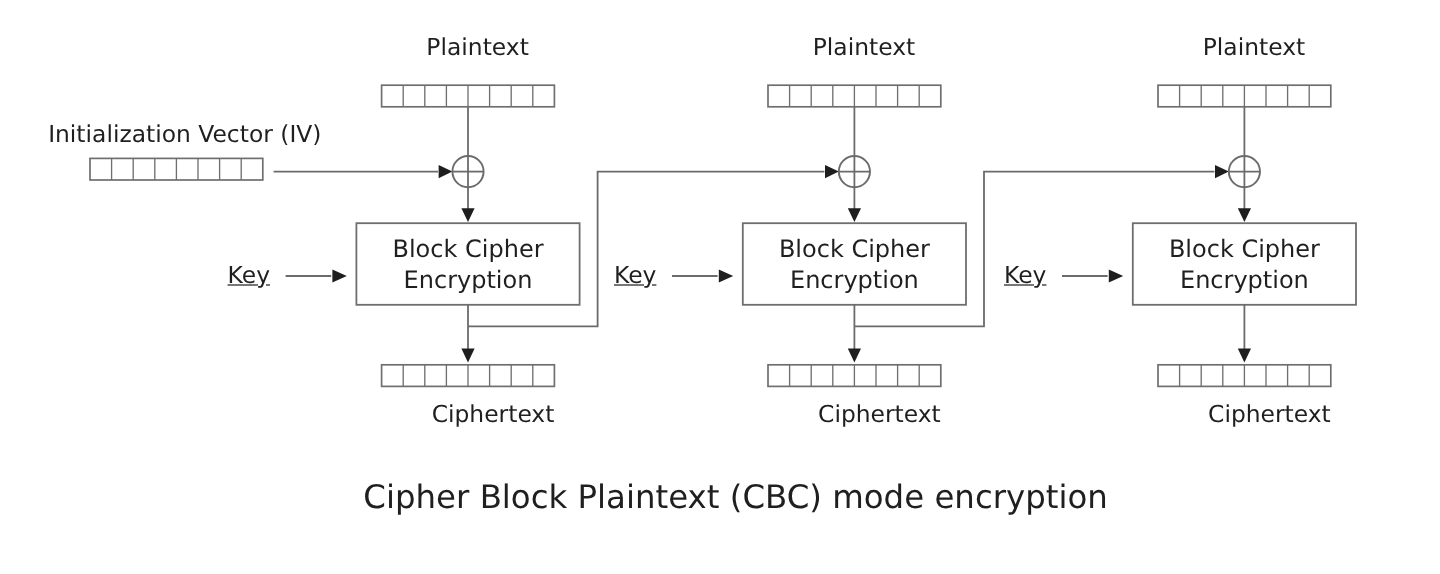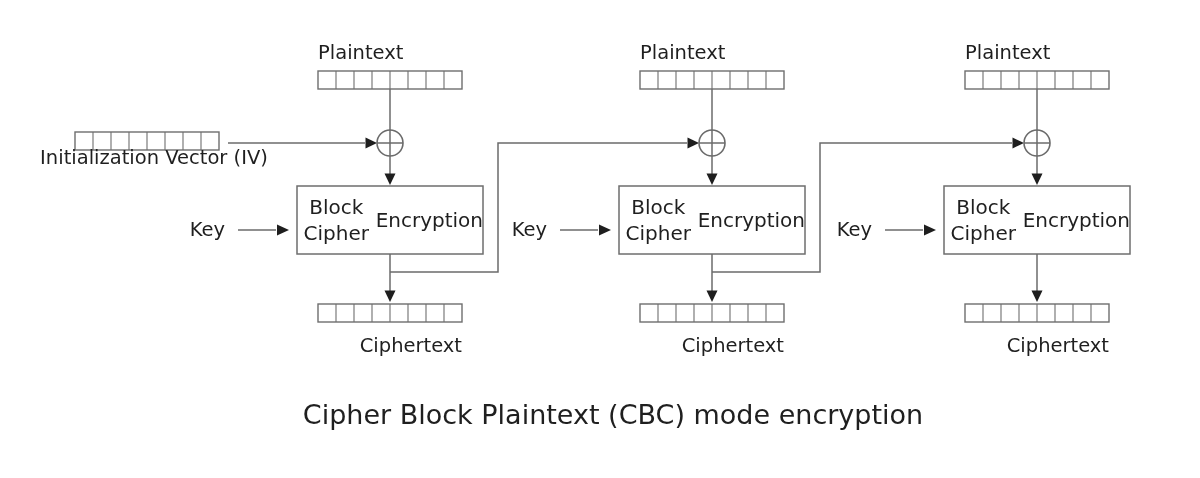--- a/index.html
+++ b/index.html
@@ -19,27 +19,27 @@
   #stage{position:absolute;top:0;left:0;width:1200px;height:478px;}
   svg#wires{position:absolute;top:0;left:0;}
   svg line, svg polyline{stroke:var(--line);stroke-width:1.5;fill:none;}
   svg circle{stroke:var(--line);stroke-width:1.6;fill:none;}
   svg rect.box{stroke:var(--box-border);stroke-width:1.5;fill:#ffffff;}
   .bit-outline{stroke:var(--box-border);stroke-width:1.4;fill:#ffffff;}
   .bit-divider{stroke:var(--box-border);stroke-width:1.1;}
   polygon.ah{fill:var(--arrowhead);stroke:none;}
 
   .lbl{position:absolute;font-size:19.5px;line-height:22px;white-space:nowrap;}
-  .pt-label{top:42px;width:160px;text-align:left;}
+  .pt-label{top:29px;width:160px;text-align:center;}
   .ct-label{top:335px;width:144px;text-align:right;}
-  .key-label{top:219px;width:120px;text-align:right;}
-  .iv-label{top:101px;left:9px;width:290px;text-align:center;margin-top:46px;}
+  .key-label{top:219px;width:120px;text-align:right;text-decoration:underline;}
+  .iv-label{top:101px;left:9px;width:290px;text-align:center;}
   .box-label{
     position:absolute;top:186px;width:186px;height:68px;
-    display:flex;flex-direction:row;align-items:center;justify-content:center;
+    display:flex;flex-direction:column;align-items:center;justify-content:center;
     font-size:20px;line-height:26px;text-align:center;
   }
   .b1.pt-label{left:318px;} .b2.pt-label{left:640px;} .b3.pt-label{left:965px;}
   .b1.ct-label{left:318px;} .b2.ct-label{left:640px;} .b3.ct-label{left:965px;}
   .b1.key-label{left:105px;} .b2.key-label{left:427px;} .b3.key-label{left:752px;}
   .b1.box-label{left:297px;} .b2.box-label{left:619px;} .b3.box-label{left:944px;}
   .caption{
     position:absolute;top:398px;left:613px;transform:translateX(-50%);
     font-size:27px;line-height:34px;white-space:nowrap;
   }

